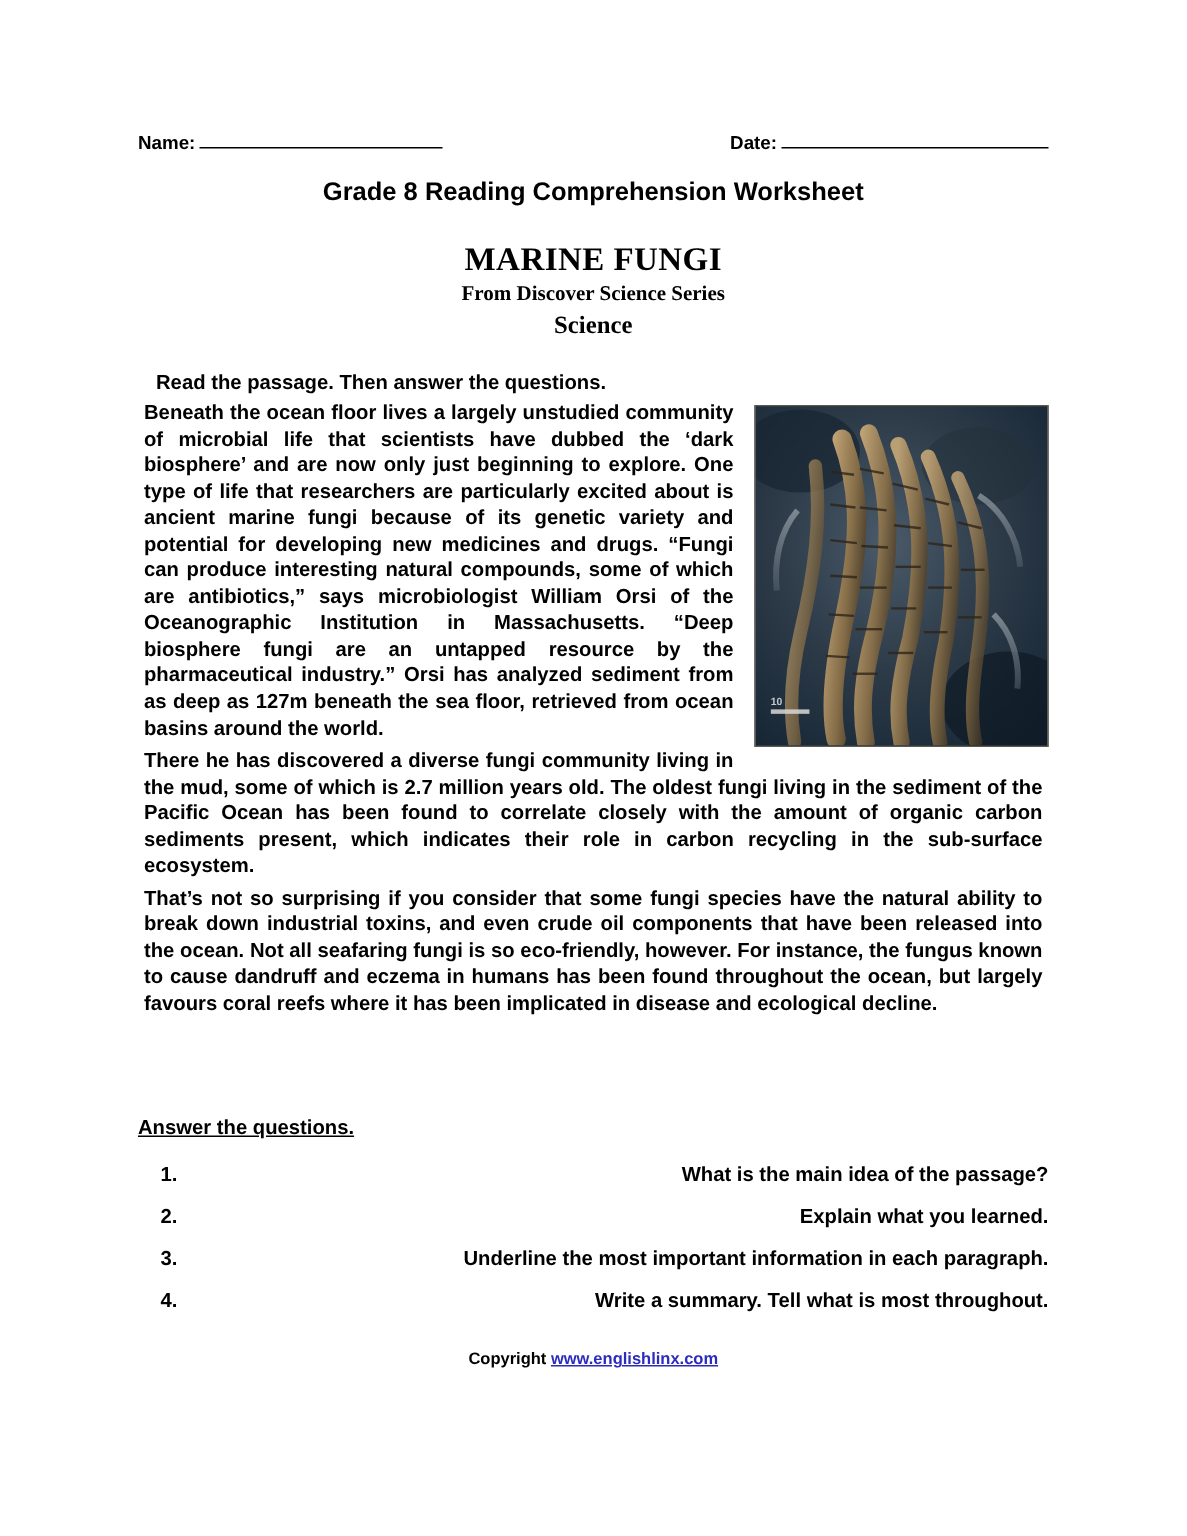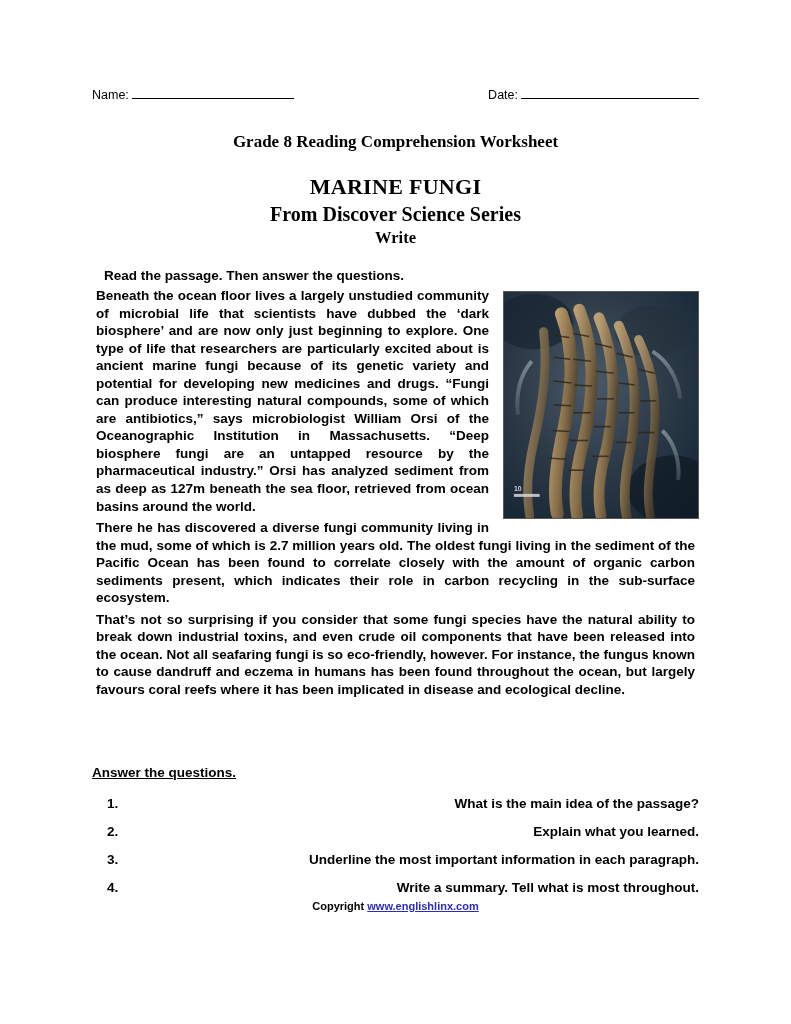--- a/index.html
+++ b/index.html
@@ -22,54 +22,54 @@
     height: 1024px;
     box-sizing: border-box;
     padding: 88px 92px 0 92px;
   }
   
   .namedate {
     display: flex;
     justify-content: space-between;
     align-items: center;
     font-size: 12.5px;
-    font-weight: normal;
-    margin-bottom: 30px;
+    font-weight: bold;
+    margin-bottom: 16px;
   }
   .nd-group { display: flex; align-items: baseline; white-space: nowrap; }
   .nd-label { margin-right: 3px; }
   .nd-rule {
     display: inline-block;
     border-bottom: 1.5px solid #000;
     height: 1px;
   }
   .nd-rule.name { width: 162px; }
   .nd-rule.date { width: 178px; }
 
   
   .worksheet-title {
     text-align: center;
     font-size: 17px;
     font-weight: bold;
-    font-family: Liberation Serif, serif;
+    font-family: Liberation Sans, sans-serif;
     margin-bottom: 22px;
   }
   .passage-title {
     text-align: center;
     font-family: "Liberation Serif", serif;
     font-weight: bold;
     font-size: 22px;
     letter-spacing: 0.3px;
     margin-bottom: 3px;
   }
   .passage-source {
     text-align: center;
     font-family: "Liberation Serif", serif;
     font-weight: bold;
-    font-size: 20px;
+    font-size: 14px;
     margin-bottom: 2px;
   }
   .passage-subtitle {
     text-align: center;
     font-family: "Liberation Serif", serif;
     font-weight: bold;
     font-size: 16.5px;
     margin-bottom: 20px;
   }
 
@@ -150,21 +150,21 @@
     </div>
     <div class="nd-group">
       <span class="nd-label">Date:</span>
       <span class="nd-rule date"></span>
     </div>
   </div>
 
   <div class="worksheet-title">Grade 8 Reading Comprehension Worksheet</div>
   <div class="passage-title">MARINE FUNGI</div>
   <div class="passage-source">From Discover Science Series</div>
-  <div class="passage-subtitle">Write</div>
+  <div class="passage-subtitle">Science</div>
 
   <div class="instruction">Read the passage. Then answer the questions.</div>
 
   <div class="body-text clearfix">
 
     <div class="figure">
       <svg class="fig-canvas" viewBox="0 0 196 228" preserveAspectRatio="none">
         <defs>
           <radialGradient id="bg" cx="45%" cy="40%" r="85%">
             <stop offset="0%" stop-color="#4a5a68"></stop>

